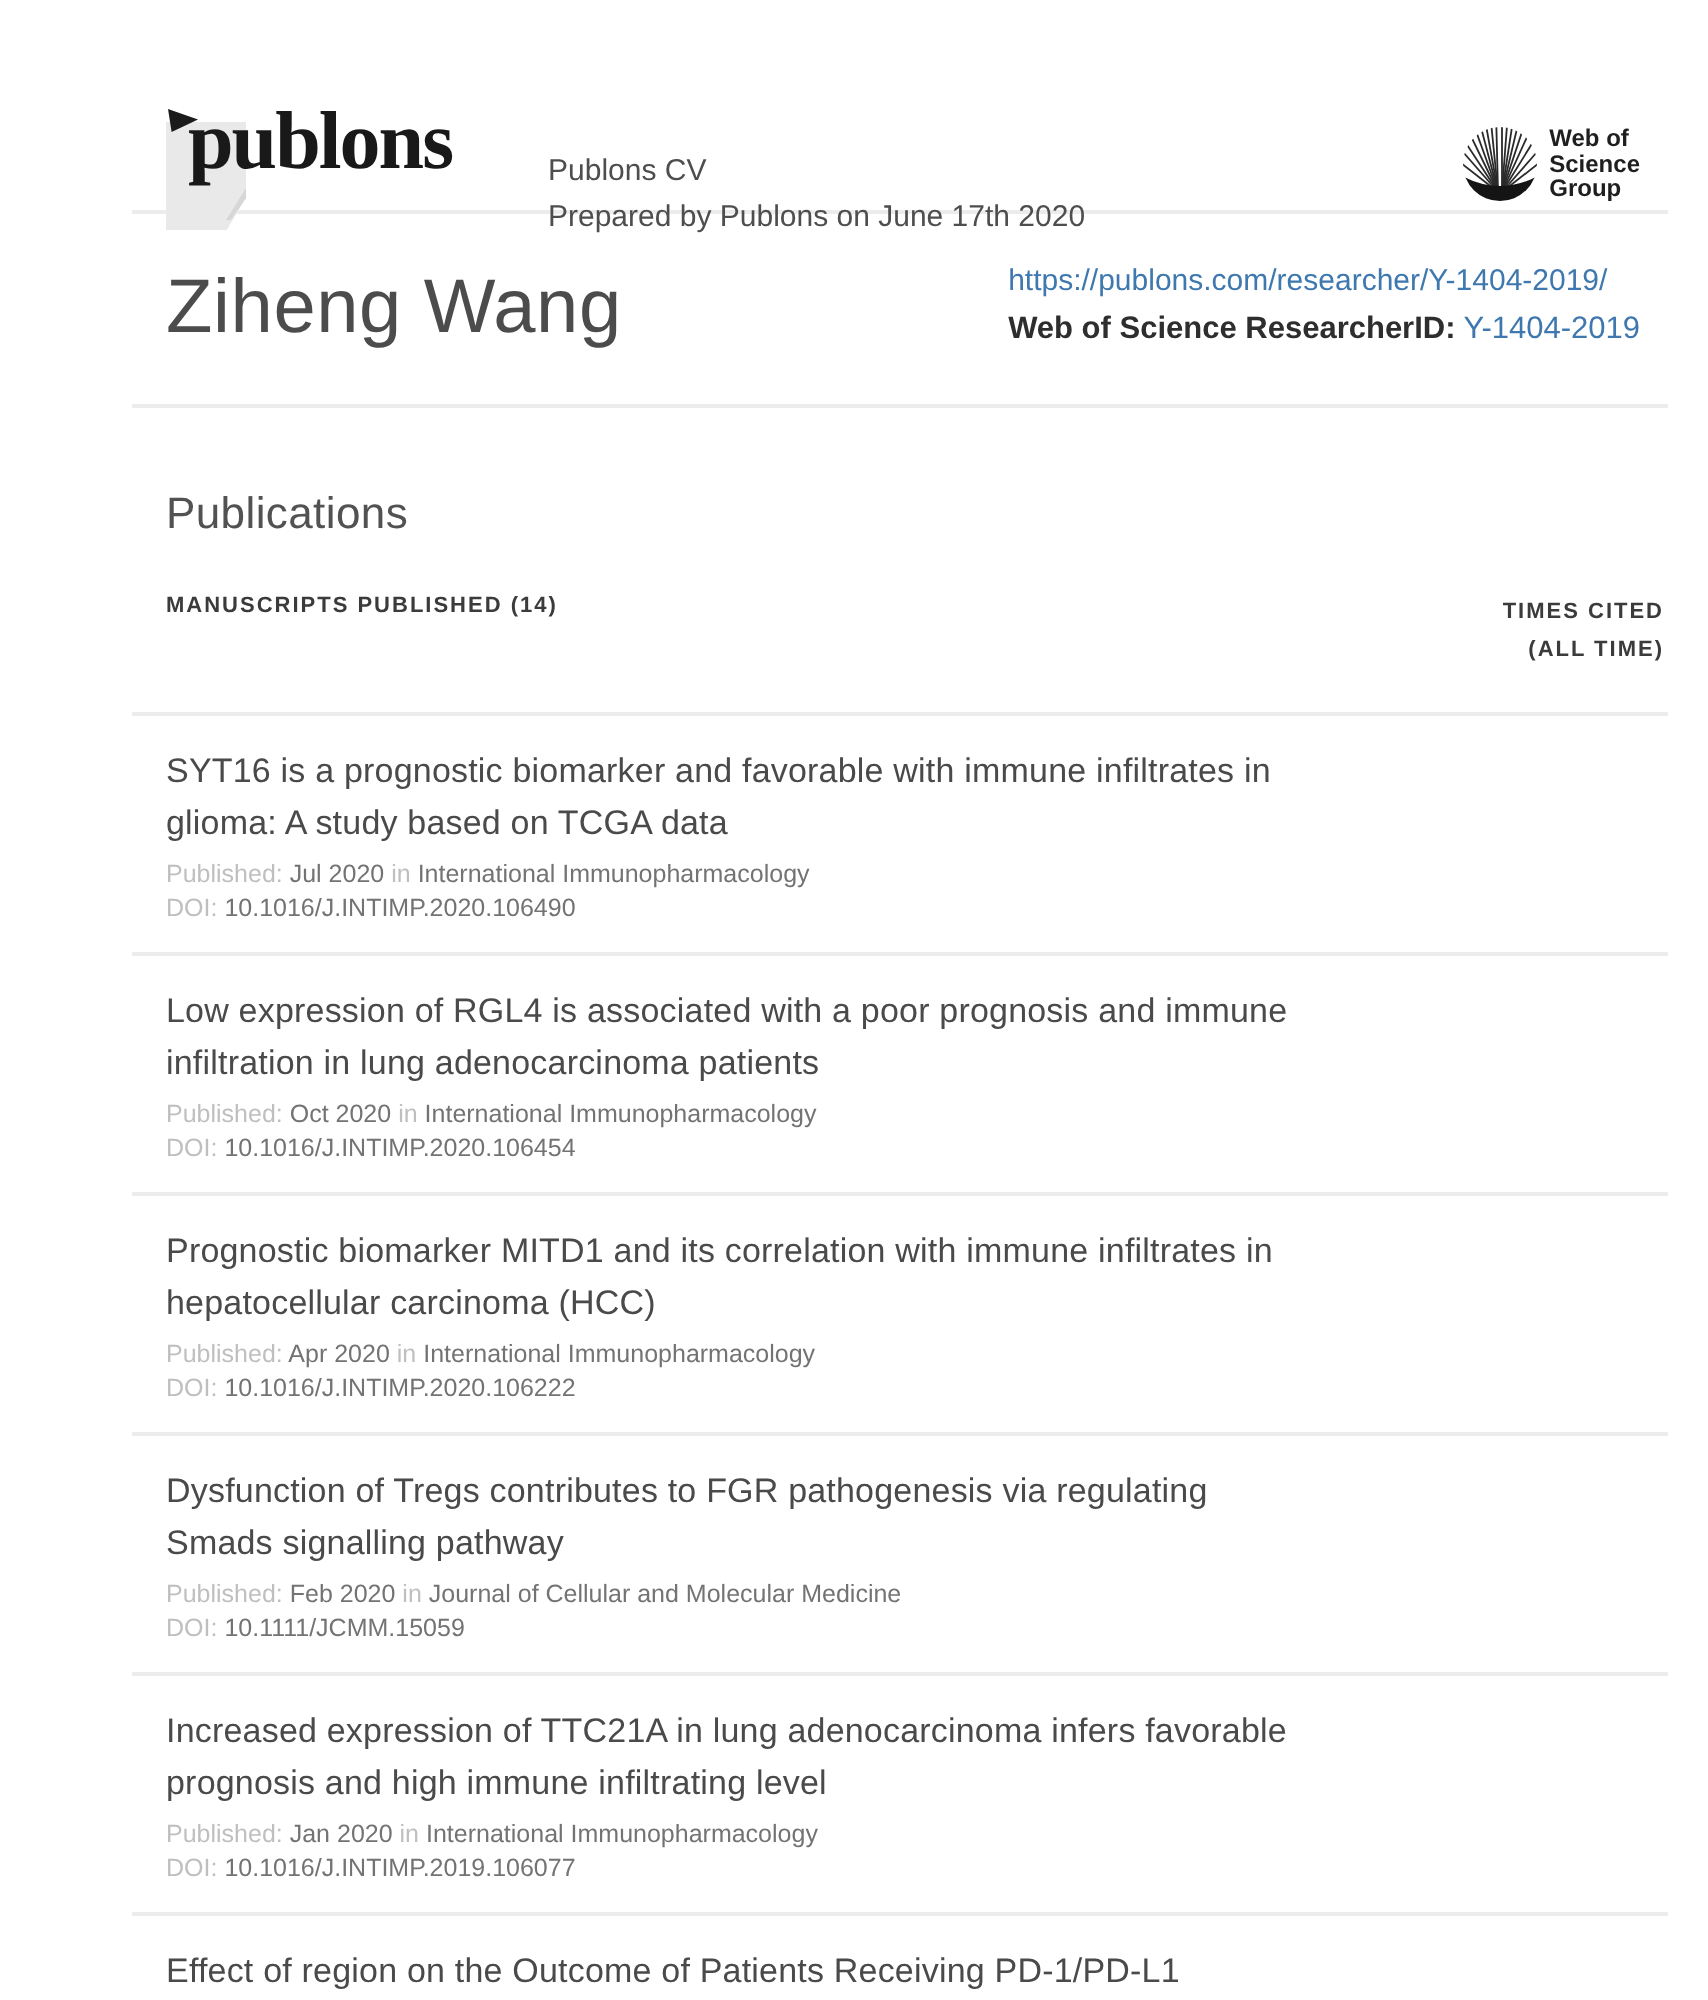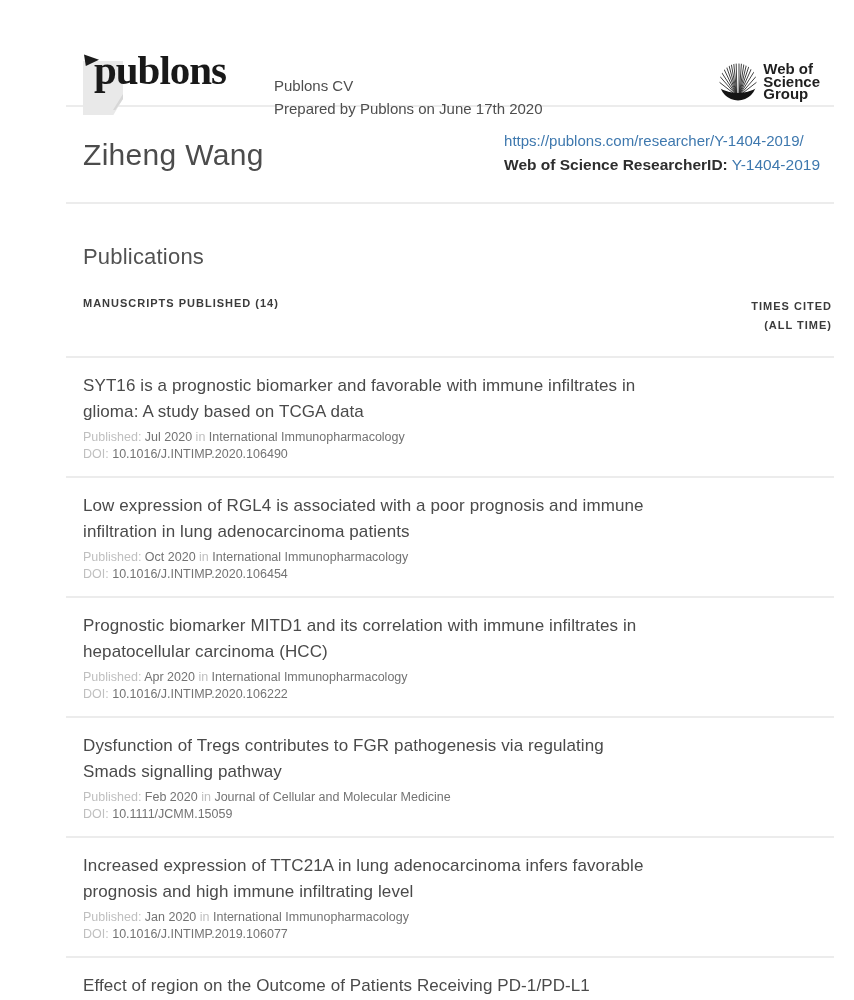--- a/index.html
+++ b/index.html
@@ -34,29 +34,29 @@
     background: #1b1b1b;
     clip-path: polygon(0 4%, 100% 48%, 12% 100%);
   }
   .wordmark {
     position: absolute; left: 11px; top: -10px;
     font-family: "Liberation Serif", serif; font-weight: 700;
     font-size: 41px; letter-spacing: -1px; color: #191919;
   }
   .cv-info { margin-left: 23px; padding-top: 18px; font-size: 15px; color: #4e4e4e; line-height: 23px; flex: 1 1 auto; }
   .wos-logo { display: flex; align-items: center; padding-top: 6px; margin-right: 14px; }
-  .wos-text { font-size: 15px; font-weight: 700; line-height: 12.5px; color: #1f1f1f; margin-left: 5px; letter-spacing: 0; }
+  .wos-text { font-size: 12px; font-weight: 700; line-height: 12.5px; color: #1f1f1f; margin-left: 5px; letter-spacing: 0; }
 
   
   .identity {
     display: flex; align-items: center; justify-content: space-between;
     height: 97px; padding-left: 17px;
     border-bottom: 2px solid #ececec;
   }
-  .researcher-name { font-size: 30px; font-weight: 300; color: #4c4c4c; letter-spacing: 0.3px; }
+  .researcher-name { font-size: 38px; font-weight: 300; color: #4c4c4c; letter-spacing: 0.3px; }
   .rid-block { margin-right: 14px; padding-bottom: 4px; }
   .rid-url { display: block; font-size: 15px; color: #3e78ae; text-decoration: none; margin-bottom: 7px; }
   .rid-line { font-size: 15.5px; }
   .rid-label { font-weight: 700; color: #2e2e2e; }
   .rid-value { color: #3e78ae; text-decoration: none; }
 
   
   .section-title { padding-left: 17px; margin-top: 40px; font-size: 22px; font-weight: 400; color: #525252; letter-spacing: 0.2px; }
   .list-header { display: flex; justify-content: space-between; align-items: flex-start; padding-left: 17px; margin-top: 27px; }
   .caps-label { font-size: 11px; font-weight: 700; letter-spacing: 1px; color: #3b3b3b; }

